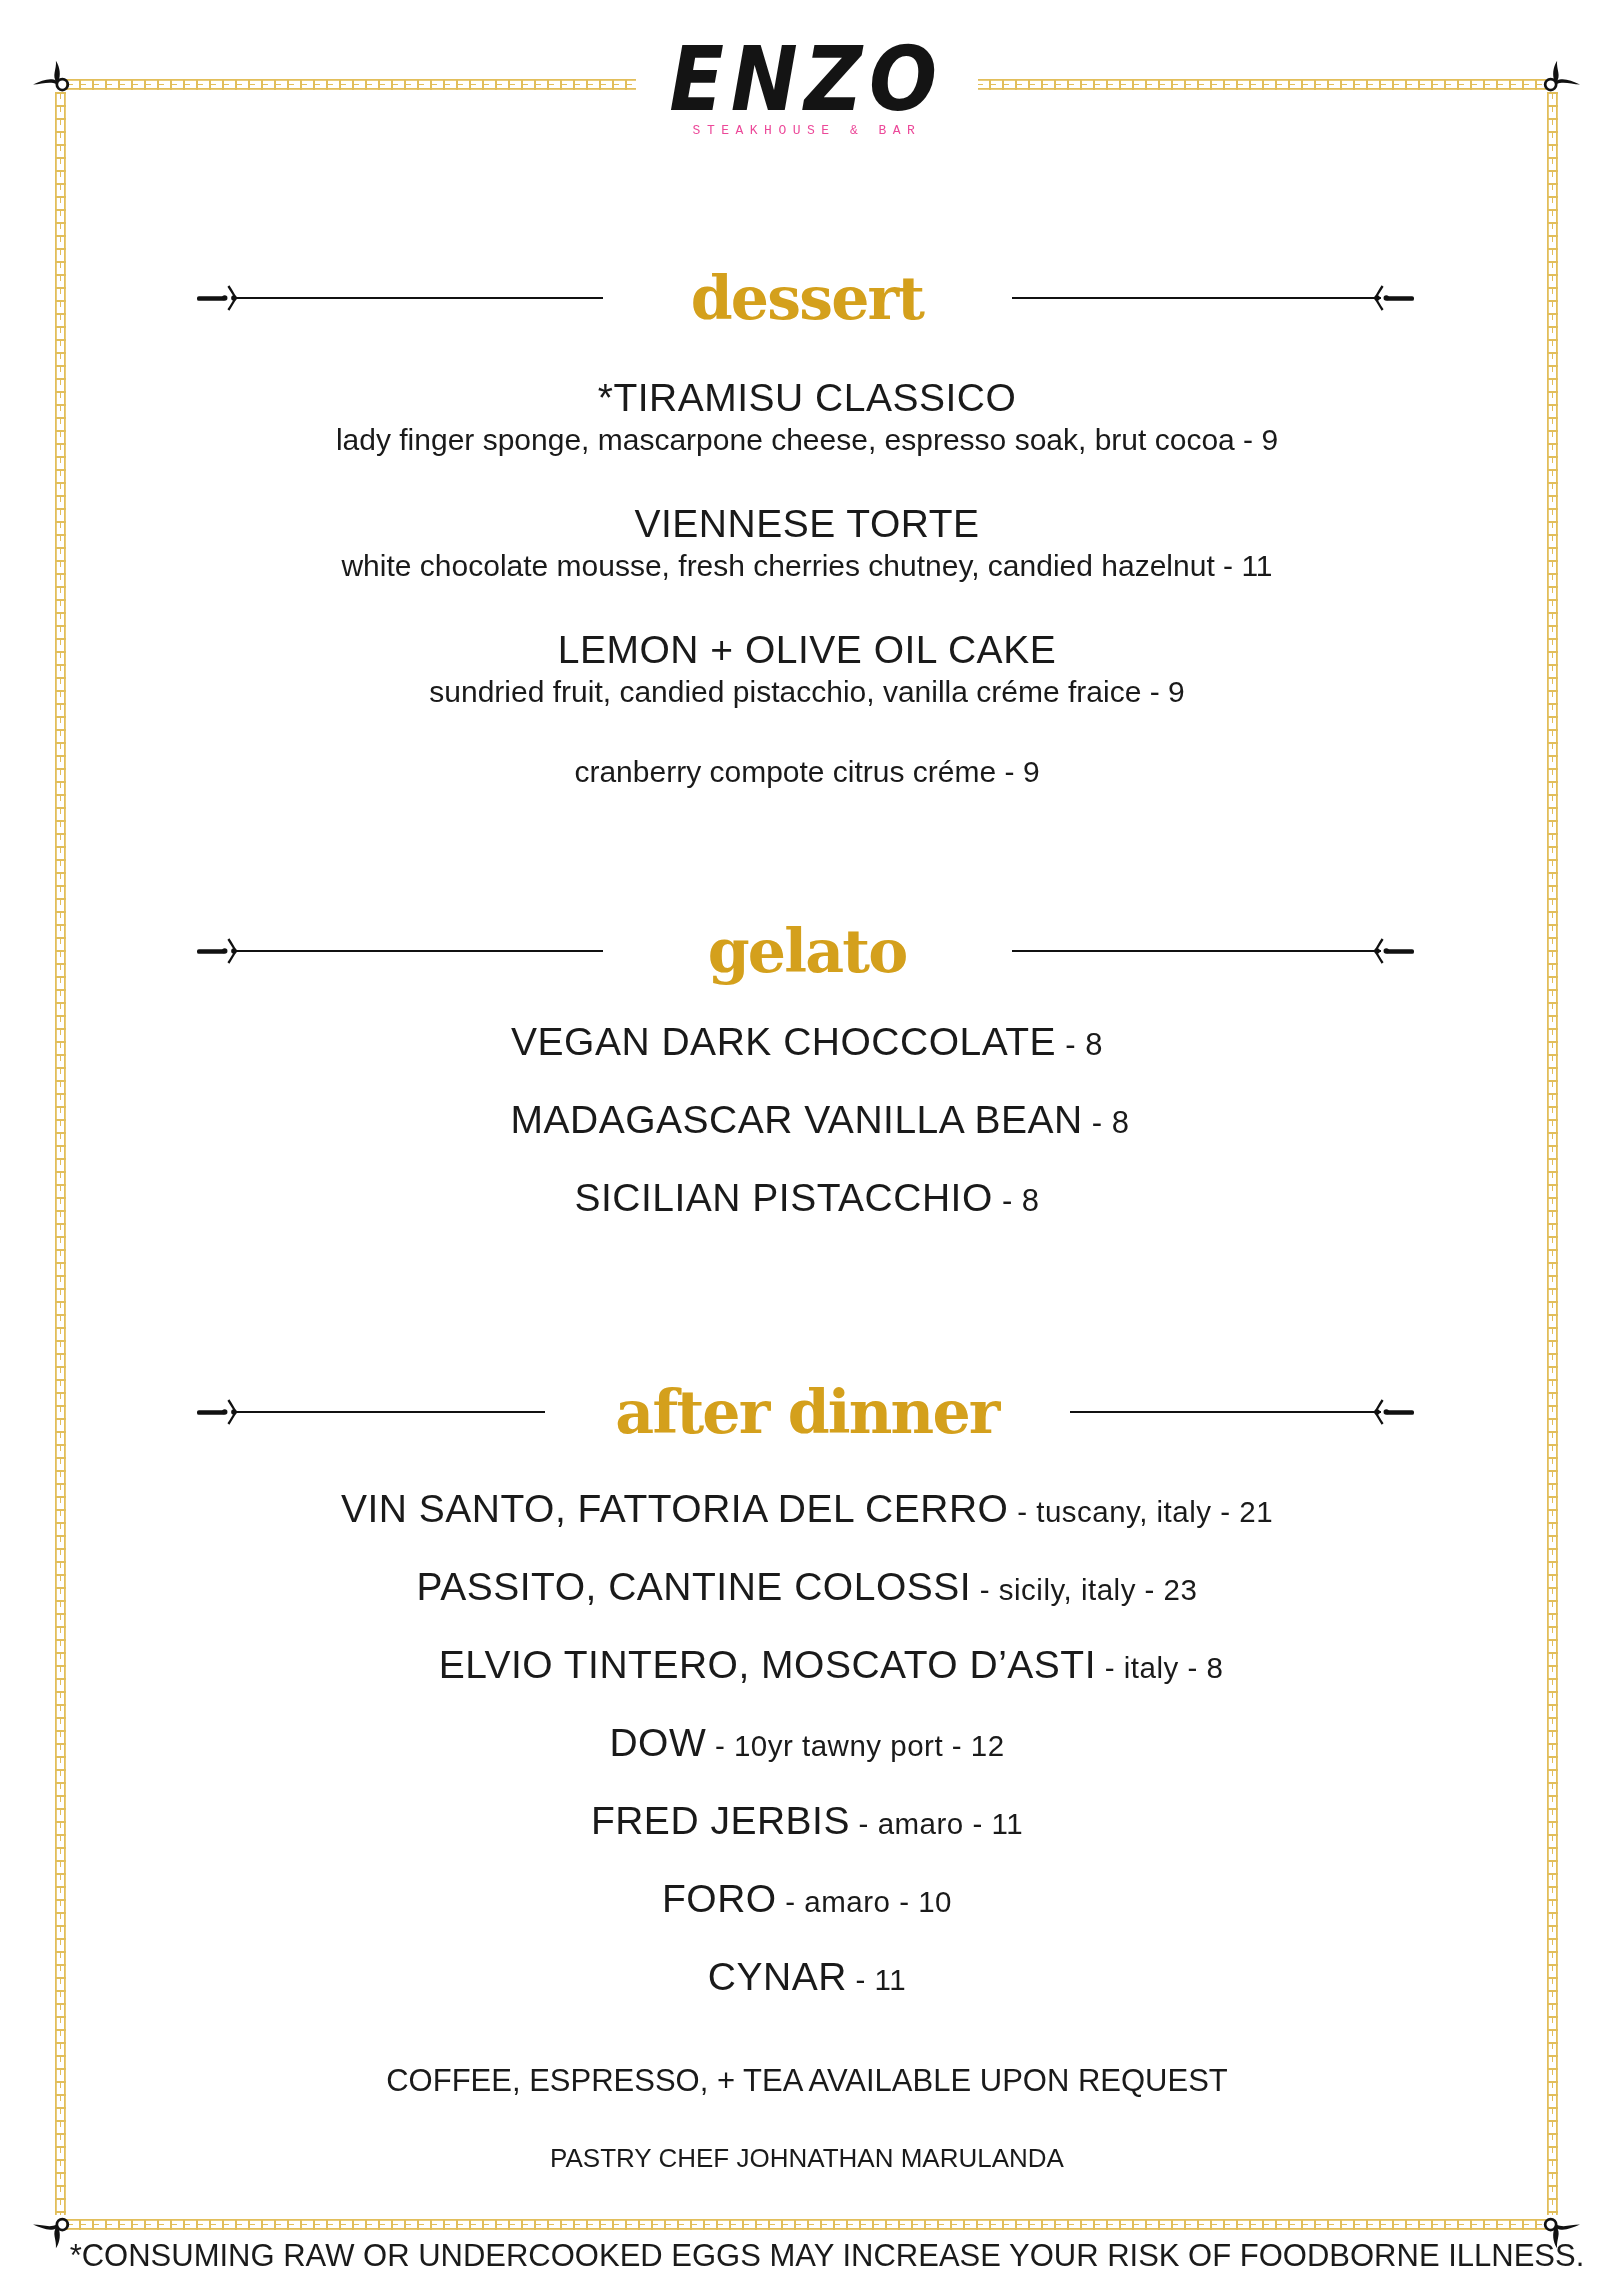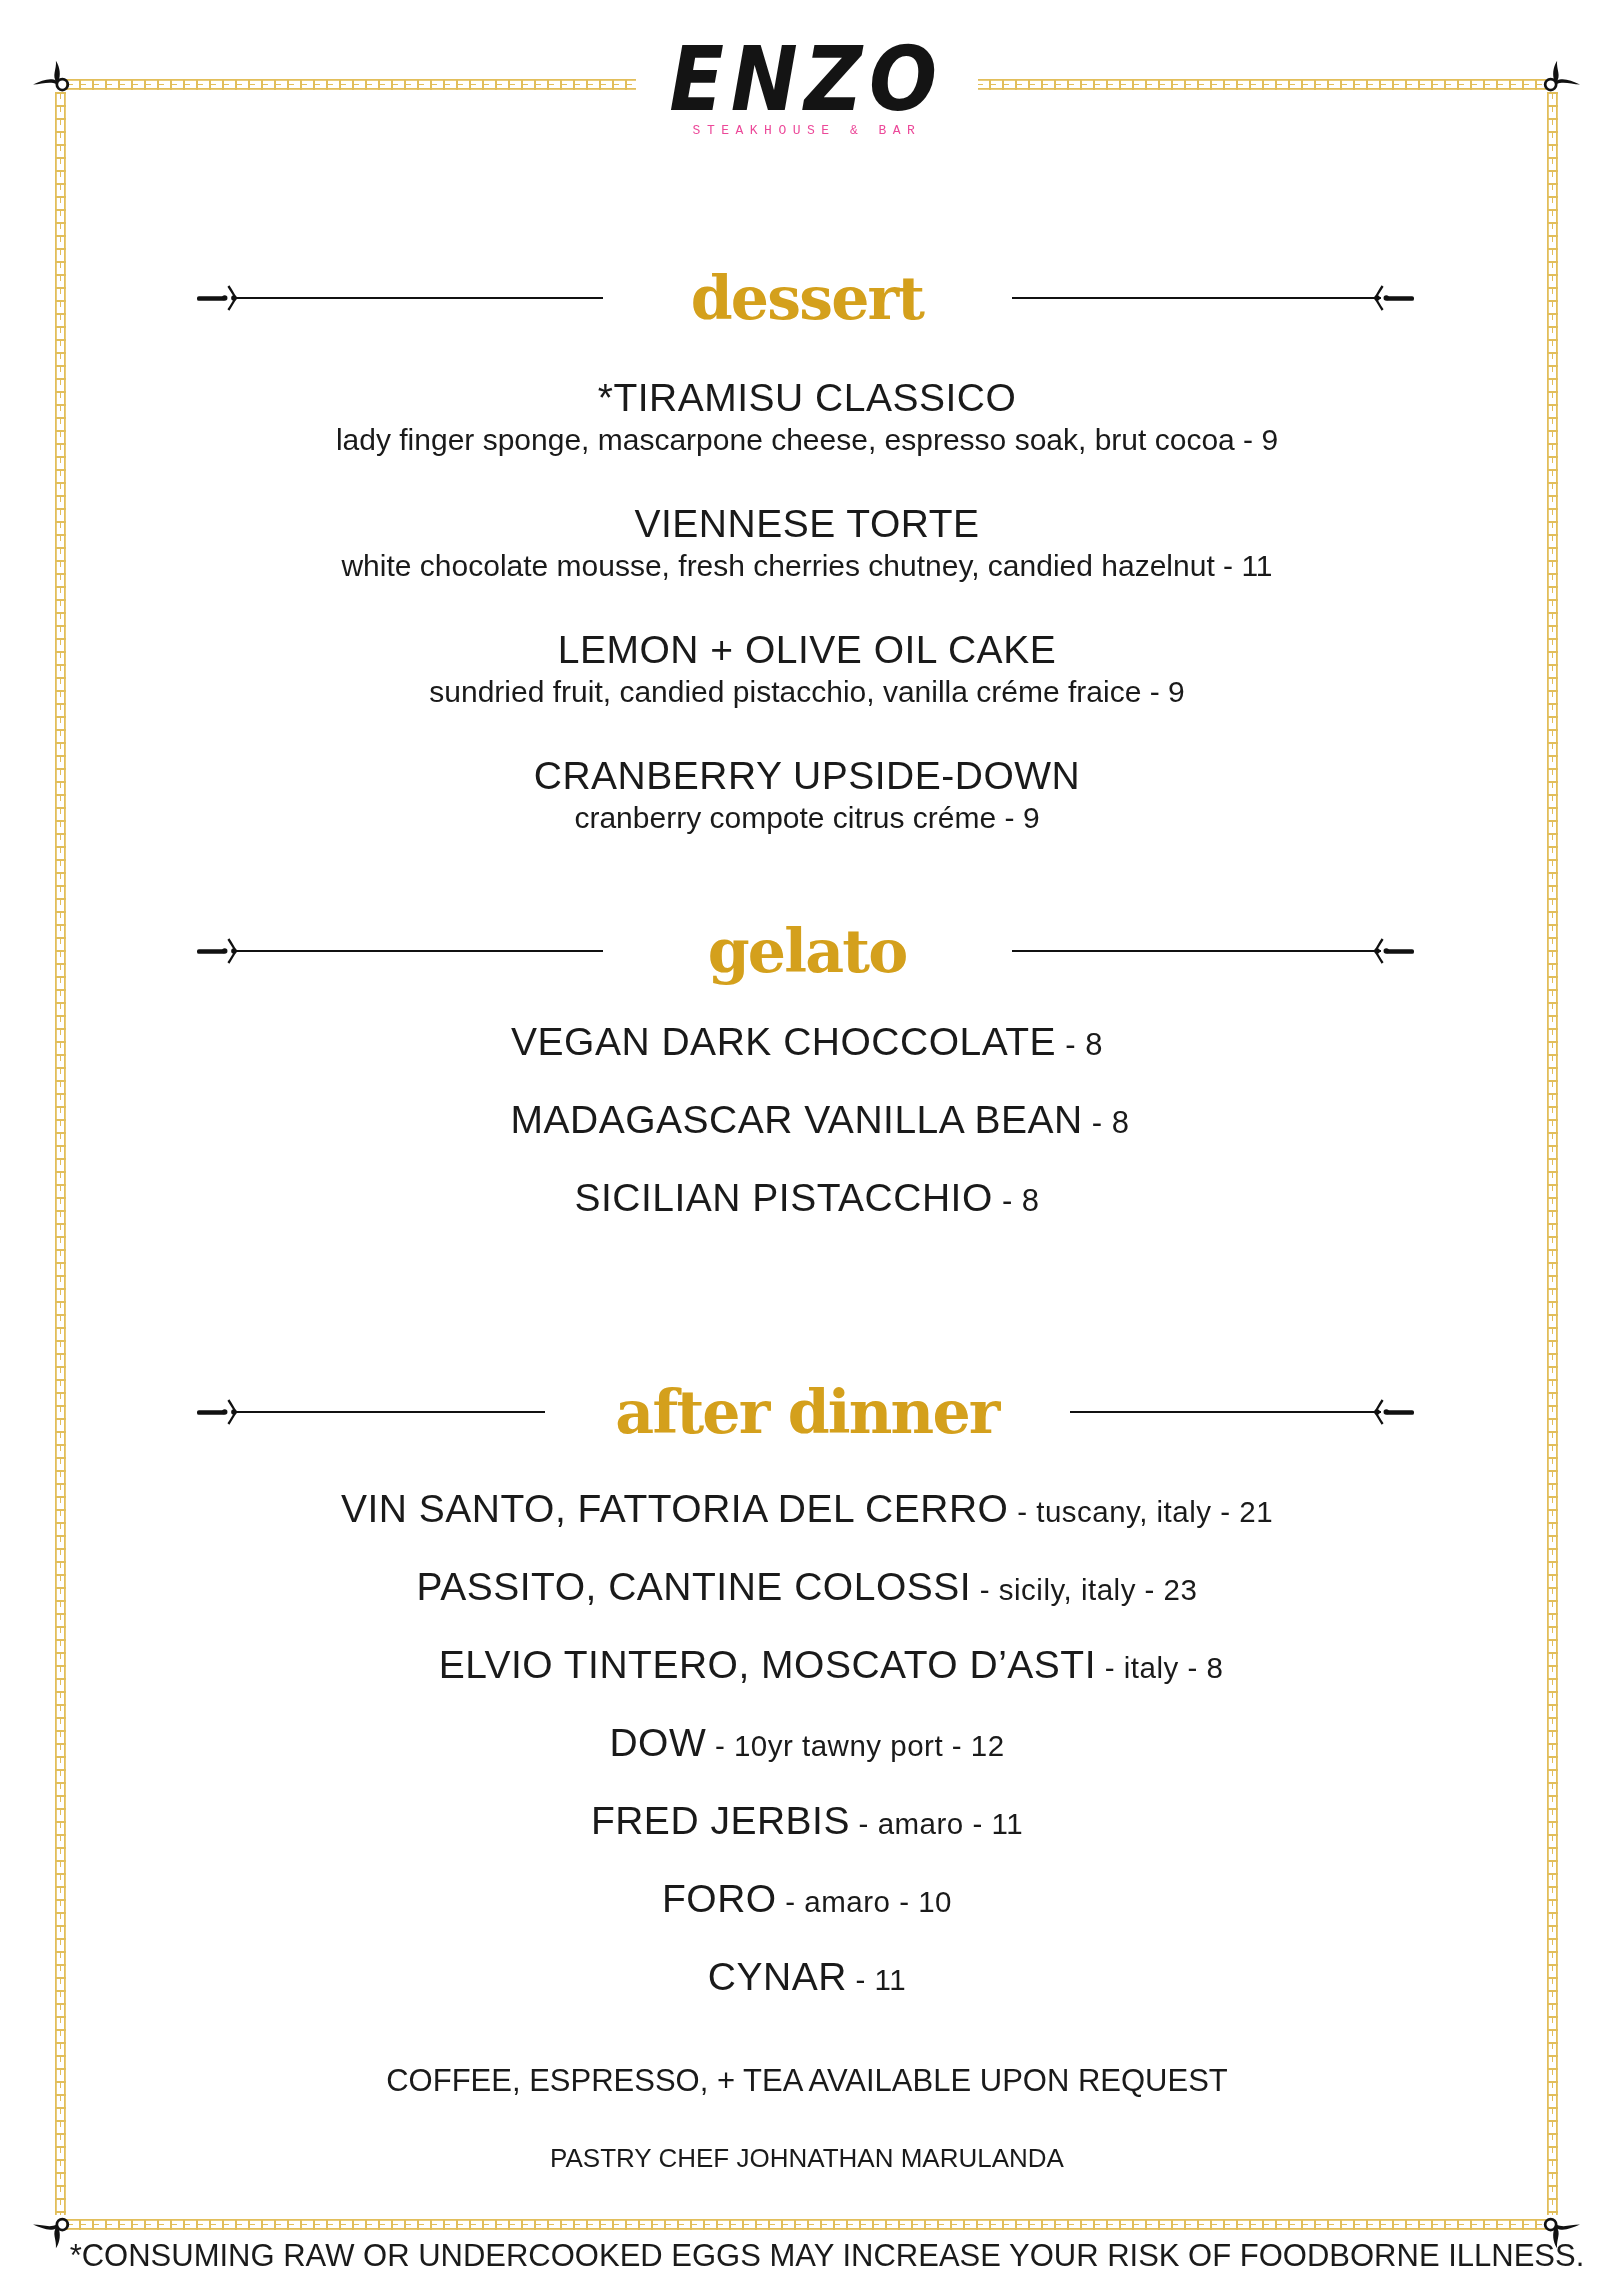--- a/index.html
+++ b/index.html
@@ -137,21 +137,20 @@
   </div>
   <div style="height:126px;">
     <div class="item-name">VIENNESE TORTE</div>
     <div class="item-desc">white chocolate mousse, fresh cherries chutney, candied hazelnut - 11</div>
   </div>
   <div style="height:126px;">
     <div class="item-name">LEMON + OLIVE OIL CAKE</div>
     <div class="item-desc">sundried fruit, candied pistacchio, vanilla créme fraice - 9</div>
   </div>
   <div style="height:126px;">
-    <div class="item-name">CRANBERRY UPSIDE-DOWN</div>
     <div class="item-desc">cranberry compote citrus créme - 9</div>
   </div>
 </div>
 
 <div class="section-head" style="top:900px;">
   <div class="divider" style="left:197px;">
     <div class="rule" style="left:37px;width:369px;"></div>
     <svg viewBox="0 0 130 30" style="left:0;">
         <rect x="0" y="13" width="30" height="5" rx="2" fill="#111"></rect>
         <circle cx="30" cy="15" r="3" fill="#111"></circle>

